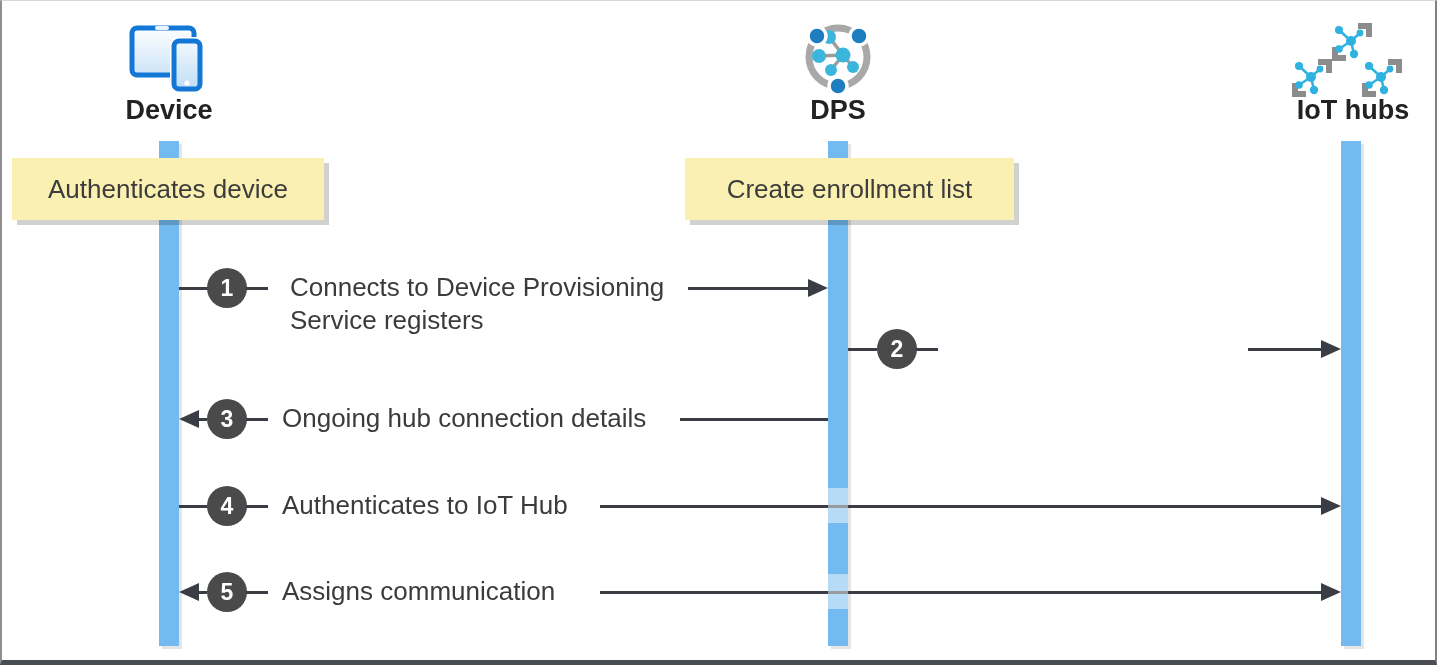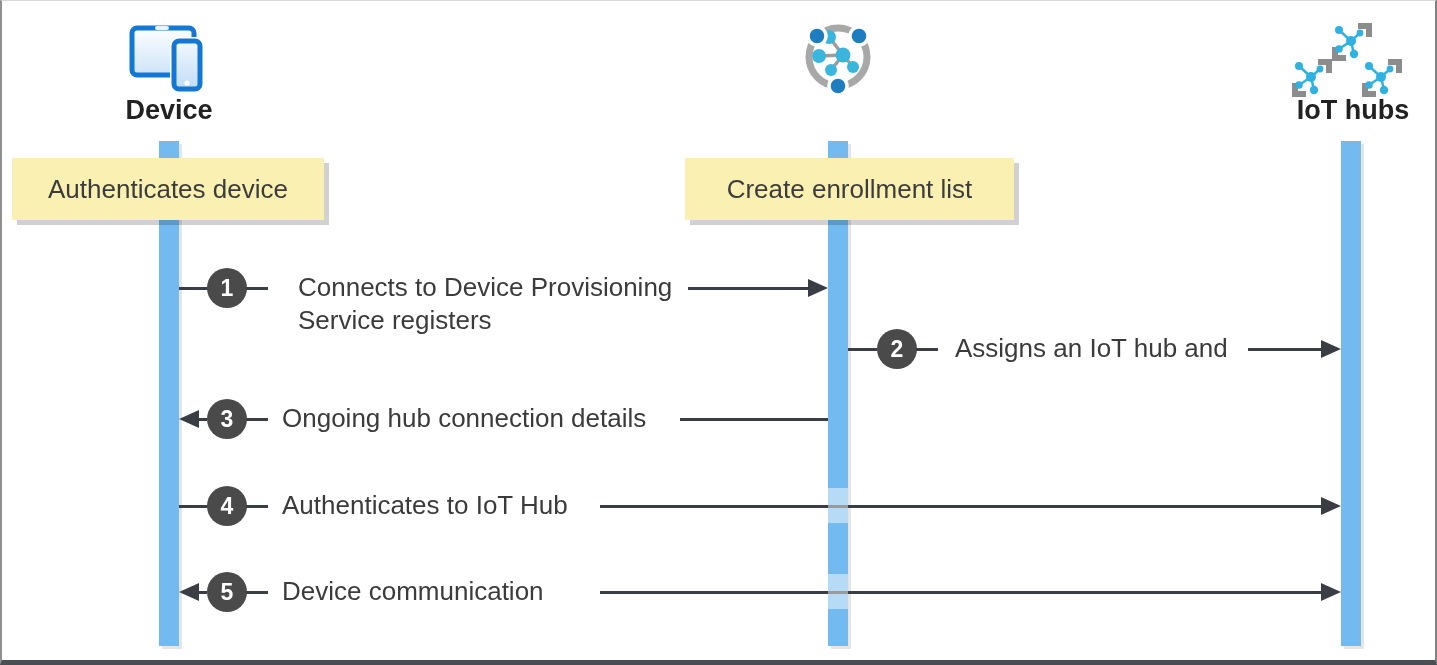--- a/index.html
+++ b/index.html
@@ -91,20 +91,21 @@
       <circle cx="35" cy="55" r="6"></circle>
       <circle cx="57" cy="52" r="6"></circle>
       <circle cx="47" cy="40" r="7.5"></circle>
     </g>
     <g fill="#1D7DBE" stroke="#FFFFFF" stroke-width="3.5">
       <circle cx="21" cy="21" r="9"></circle>
       <circle cx="63" cy="21" r="9"></circle>
       <circle cx="42" cy="71" r="9"></circle>
     </g>
   </svg>
+  <div class="actor-label" style="left:736px">DPS</div>
 
   <svg class="actor-icon" style="left:1285px;top:20px" width="130" height="78" viewBox="0 0 130 78">
     <defs>
       <g id="minihub">
         <path d="M29 5 H40 V16" fill="none" stroke="#8C8C8C" stroke-width="6"></path>
         <path d="M17 37 H6 V26" fill="none" stroke="#8C8C8C" stroke-width="6"></path>
         <g stroke="#2FB2DF" stroke-width="2.5">
           <line x1="22" y1="20" x2="10" y2="9"></line>
           <line x1="22" y1="20" x2="31" y2="12"></line>
           <line x1="22" y1="20" x2="10" y2="28"></line>
@@ -133,34 +134,33 @@
     <span>Authenticates device</span>
   </div>
   <div class="note" style="left:683px;width:329px">
     <span>Create enrollment list</span>
   </div>
 
   <div>
     <div class="hline" style="left:177px;top:286px;width:29px"></div>
     <div class="step-circle" style="left:205px;top:267px">1</div>
     <div class="hline" style="left:244px;top:286px;width:22px"></div>
-    <div class="step-text" style="left:296px;top:270px">
+    <div class="step-text" style="left:288px;top:270px">
       <div>Connects to Device Provisioning</div>
       <div>Service registers</div>
     </div>
     <div class="hline" style="left:686px;top:286px;width:122px"></div>
     <div class="arrow-r" style="left:806px;top:278px"></div>
   </div>
 
   <div>
     <div class="hline" style="left:846px;top:347px;width:29px"></div>
     <div class="step-circle" style="left:875px;top:328px">2</div>
     <div class="hline" style="left:914px;top:347px;width:22px"></div>
     <div class="step-text" style="left:953px;top:331px">
-      <div>Assigns an IoT hub and</div>
     </div>
     <div class="hline" style="left:1246px;top:347px;width:75px"></div>
     <div class="arrow-r" style="left:1319px;top:339px"></div>
   </div>
 
   <div>
     <div class="arrow-l" style="left:177px;top:409px"></div>
     <div class="hline" style="left:195px;top:417px;width:10px"></div>
     <div class="step-circle" style="left:205px;top:398px">3</div>
     <div class="hline" style="left:244px;top:417px;width:22px"></div>
@@ -181,20 +181,20 @@
     <div class="arrow-r" style="left:1319px;top:496px"></div>
     <div class="cross-patch" style="left:826px;top:487px"></div>
   </div>
 
   <div>
     <div class="arrow-l" style="left:177px;top:582px"></div>
     <div class="hline" style="left:195px;top:590px;width:10px"></div>
     <div class="step-circle" style="left:205px;top:571px">5</div>
     <div class="hline" style="left:244px;top:590px;width:22px"></div>
     <div class="step-text" style="left:280px;top:574px">
-      <div>Device communication</div>
+      <div>Assigns communication</div>
     </div>
     <div class="hline" style="left:598px;top:590px;width:723px"></div>
     <div class="arrow-r" style="left:1319px;top:582px"></div>
     <div class="cross-patch" style="left:826px;top:573px"></div>
   </div>
 
 </div>
 
 </body></html>

